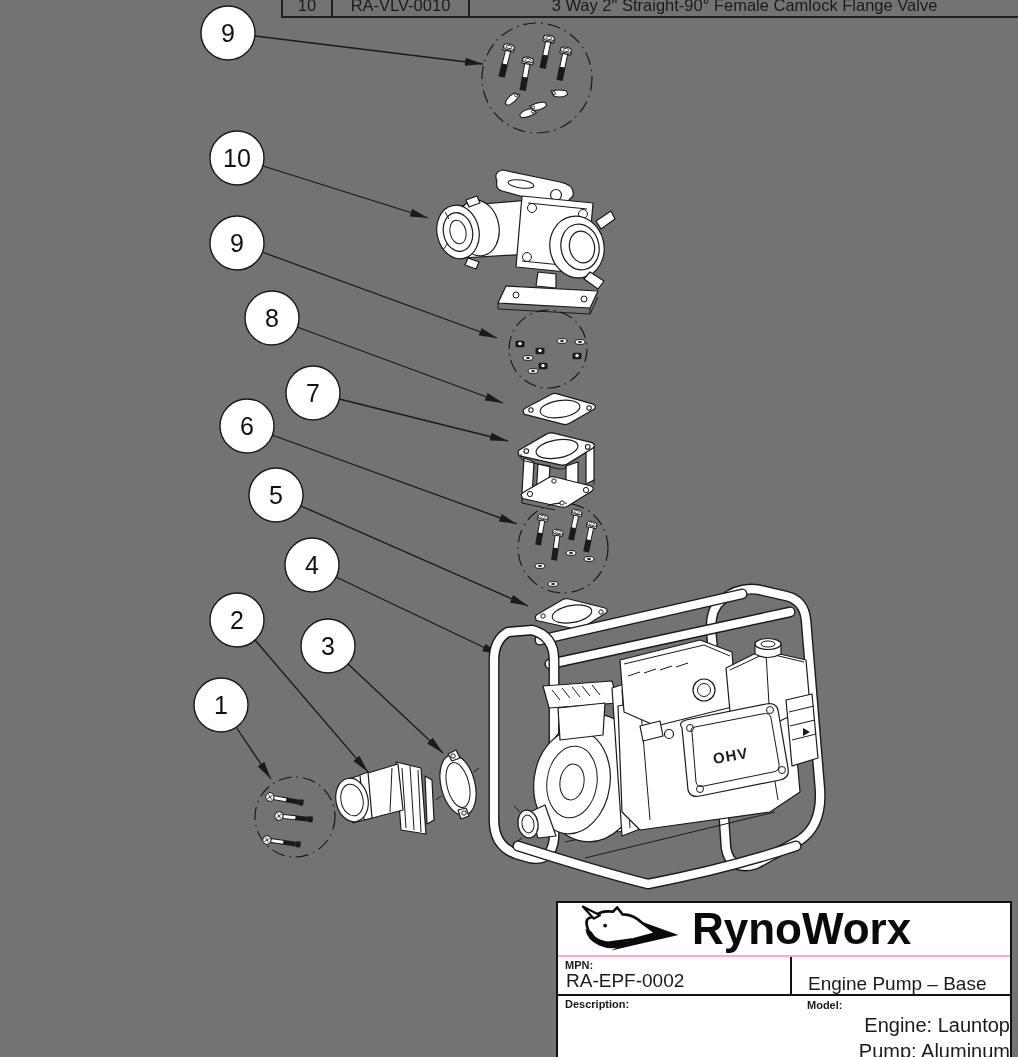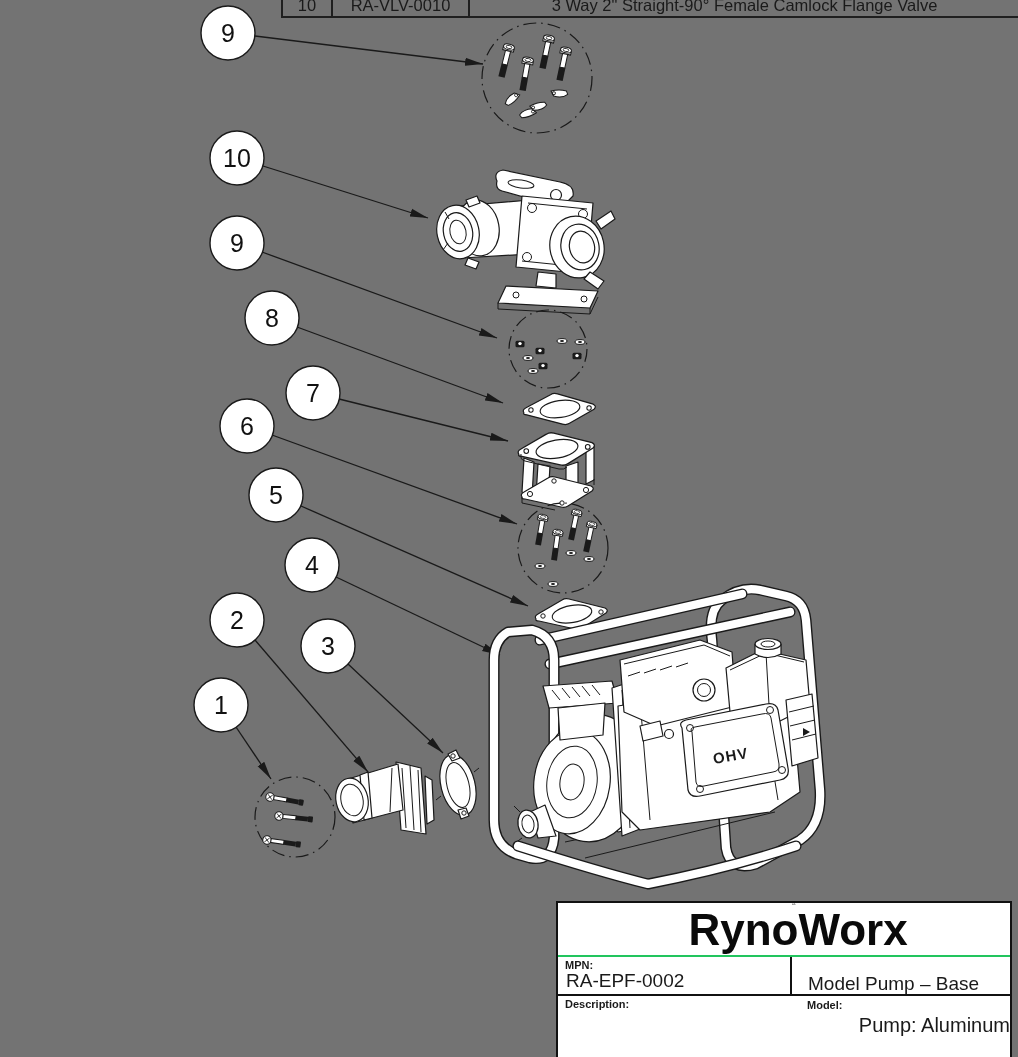--- a/index.html
+++ b/index.html
@@ -22,21 +22,21 @@
   .kitc{stroke:#1a1a1a;stroke-width:1.2;fill:none;stroke-dasharray:13 5 1.5 5;}
   .callout circle{fill:#fff;stroke:#1a1a1a;stroke-width:1.4;}
   .callout text{font-family:"Liberation Sans",sans-serif;font-size:25px;fill:#111;
                 text-anchor:middle;}
   .tube{stroke:#1a1a1a;stroke-width:11;fill:none;stroke-linecap:round;stroke-linejoin:round;}
   .tubein{stroke:#fff;stroke-width:8.2;fill:none;stroke-linecap:round;stroke-linejoin:round;}
   .ohv{font-family:"Liberation Sans",sans-serif;font-size:15px;font-weight:bold;fill:#1a1a1a;letter-spacing:1px;}
   
   .tblock{position:absolute;left:556px;top:901px;width:456px;height:160px;box-sizing:border-box;
           border:2px solid #111;border-bottom:none;background:#fff;}
-  .trow1{height:54px;border-bottom:2px solid #22c55e;display:flex;align-items:center;padding-left:20px;box-sizing:border-box;flex-direction:column;}
+  .trow1{height:54px;border-bottom:2px solid #f9a8d4;display:flex;align-items:center;padding-left:20px;box-sizing:border-box;}
   .brand{font-size:44px;font-weight:bold;letter-spacing:0px;color:#0a0a0a;margin-left:8px;
          transform:scaleY(1.02);}
   .trow2{height:39px;border-bottom:2px solid #111;display:flex;box-sizing:border-box;gap:8px;}
   .tcell{position:relative;box-sizing:border-box;}
   .tcell.left{width:234px;border-right:2px solid #111;}
   .tcell.right{flex:1;margin-top:40px;}
   .lbl{position:absolute;left:7px;top:2px;font-size:11px;font-weight:bold;}
   .val{position:absolute;left:8px;bottom:2px;font-size:19px;}
   .trow3{position:relative;padding:2px 0 0 0;}
   .desclines{padding:14px 0 0 8px;font-size:20px;line-height:26px;}
@@ -359,24 +359,25 @@
       </svg>
       <div class="brand">RynoWorx</div>
     </div>
     <div class="trow2">
       <div class="tcell left">
         <div class="lbl">MPN:</div>
         <div class="val">RA-EPF-0002</div>
       </div>
       <div class="tcell right">
         <div class="lbl">Model:</div>
-        <div class="val">Model Pump – Base</div>
+        <div class="val">Engine Pump – Base</div>
       </div>
     </div>
     <div class="trow3">
       <div class="lbl">Description:</div>
       <div class="desclines">
+        <div>Engine: Launtop</div>
         <div>Pump: Aluminum</div>
       </div>
     </div>
   </div>
 
 </div>
 
 </body></html>

